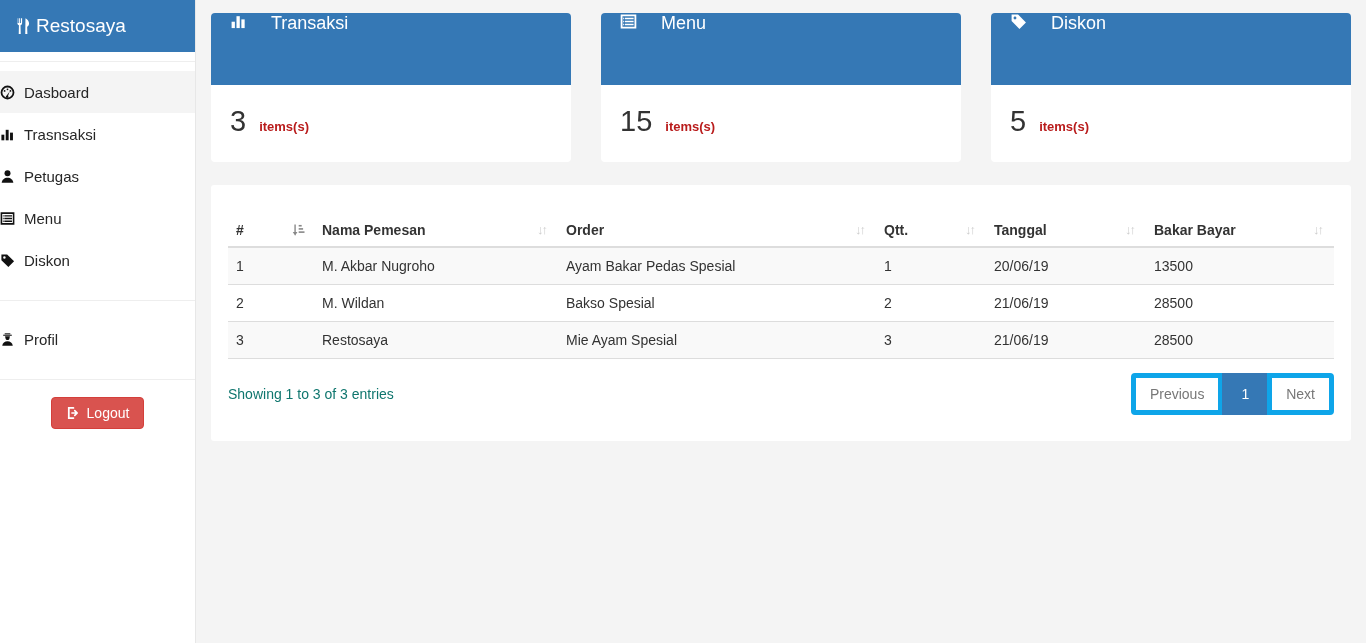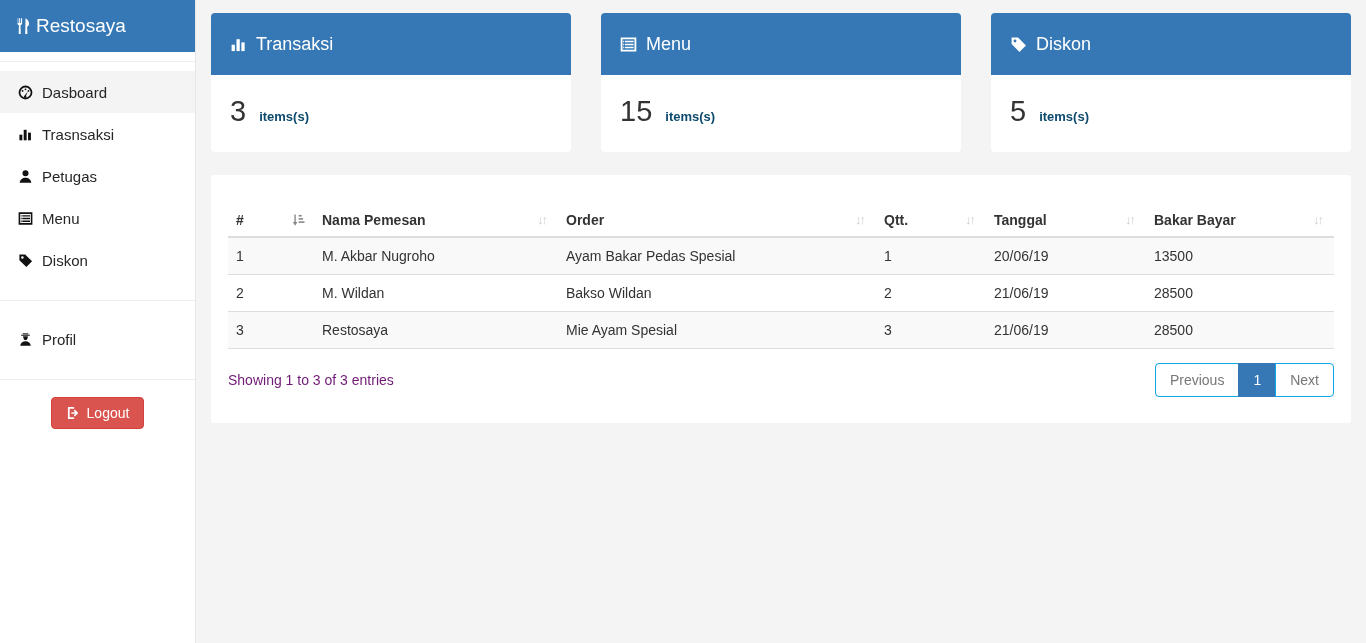--- a/index.html
+++ b/index.html
@@ -20,46 +20,46 @@
   .sidebar-header {
     height: 52px; background: #3578b5; color: #fff;
     display: flex; align-items: center; gap: 4px;
     padding-left: 14px; font-size: 19px;
   }
   .sidebar-header svg { width: 18px; height: 18px; fill: #fff; }
   .sidebar hr { border: 0; border-top: 1px solid #eee; margin: 9px 0; }
   .sidebar hr.spaced { margin: 19px 0 17px 0; }
   .nav-item {
     height: 42px; display: flex; align-items: center; gap: 9px;
-    padding-left: 18px; font-size: 15px; color: #262626; cursor: pointer;
+    font-size: 15px; color: #262626; cursor: pointer;
   }
   .nav-item.active { background: #f4f4f4; }
   .nav-item svg { width: 15px; height: 15px; fill: #111; flex: 0 0 auto; }
   .logout-wrap { text-align: center; margin-top: 16px; }
   .logout-btn {
     background: #d9534f; border: 1px solid #d43f3a; color: #fff;
     font-size: 14px; padding: 7px 14px; border-radius: 4px;
     display: inline-flex; align-items: center; gap: 7px; cursor: pointer;
     font-family: "Liberation Sans", sans-serif;
   }
   .logout-btn svg { width: 14px; height: 14px; }
 
   
   .main { position: absolute; left: 196px; top: 0; right: 0; bottom: 0; padding: 13px 15px; }
   .cards-row { display: flex; gap: 30px; }
   .card { flex: 1; border-radius: 4px; overflow: hidden; background: #fff; }
   .card-header {
-    background: #3578b5; color: #fff; height: 62px;
-    display: flex; align-items: center; gap: 9px;
+    background: #3578b5; color: #fff; height: 72px;
+    display: flex; gap: 24px;
     padding-left: 19px; font-size: 18px;
   }
   .card-header svg { width: 17px; height: 17px; fill: #fff; }
   .card-body { padding: 20px 19px 24px 19px; display: flex; align-items: baseline; }
   .card-count { font-size: 29px; color: #333; }
-  .card-unit { font-size: 13px; font-weight: bold; margin-left: 13px; color: #0c4a6e; }
+  .card-unit { font-size: 13px; font-weight: bold; margin-left: 13px; color: #b91c1c; }
 
   
   .panel { background: #fff; border-radius: 3px; margin-top: 23px; padding: 16px 17px 26px 17px; }
   .search-row { display: flex; justify-content: flex-end; align-items: center; }
   .search-row label { font-size: 14px; color: #333; }
   .search-row input {
     margin-left: 8px; width: 170px; height: 30px;
     border: 1px solid #bbb; border-radius: 4px; padding: 0 8px;
     font-size: 14px; font-family: "Liberation Sans", sans-serif;
   }
@@ -72,24 +72,24 @@
   table.data td { padding: 10px 8px; border-top: 1px solid #ddd; color: #333; }
   table.data tbody tr:last-child td { border-bottom: 1px solid #ddd; }
   table.data tbody tr.odd { background: #f9f9f9; }
   .sort-both {
     position: absolute; right: 12px; top: 50%; transform: translateY(-54%);
     color: #cdcdcd; font-size: 13px; letter-spacing: -2px; font-weight: normal;
   }
   .sort-asc-icon { position: absolute; right: 8px; top: 50%; transform: translateY(-50%); width: 15px; height: 15px; fill: #888; }
 
   .table-footer { display: flex; justify-content: space-between; align-items: center; margin-top: 14px; }
-  .info-text { font-size: 14px; color: #701a75; }
+  .info-text { font-size: 14px; color: #0f766e; }
   .pagination { display: flex; }
   .page-btn {
-    border: 1px solid #0ea5e9; background: #fff; color: #777;
+    border: 5px solid #0ea5e9; background: #fff; color: #777;
     font-size: 14px; padding: 8px 14px; margin-left: -1px; cursor: pointer;
     font-family: "Liberation Sans", sans-serif;
   }
   .page-btn.first { border-radius: 4px 0 0 4px; margin-left: 0; }
   .page-btn.last { border-radius: 0 4px 4px 0; }
   .page-btn.active { background: #3578b5; border-color: #3578b5; color: #fff; }
 </style>
 </head>
 <body>
 
@@ -257,21 +257,21 @@
           <td>1</td>
           <td>M. Akbar Nugroho</td>
           <td>Ayam Bakar Pedas Spesial</td>
           <td>1</td>
           <td>20/06/19</td>
           <td>13500</td>
         </tr>
         <tr>
           <td>2</td>
           <td>M. Wildan</td>
-          <td>Bakso Wildan</td>
+          <td>Bakso Spesial</td>
           <td>2</td>
           <td>21/06/19</td>
           <td>28500</td>
         </tr>
         <tr class="odd">
           <td>3</td>
           <td>Restosaya</td>
           <td>Mie Ayam Spesial</td>
           <td>3</td>
           <td>21/06/19</td>

